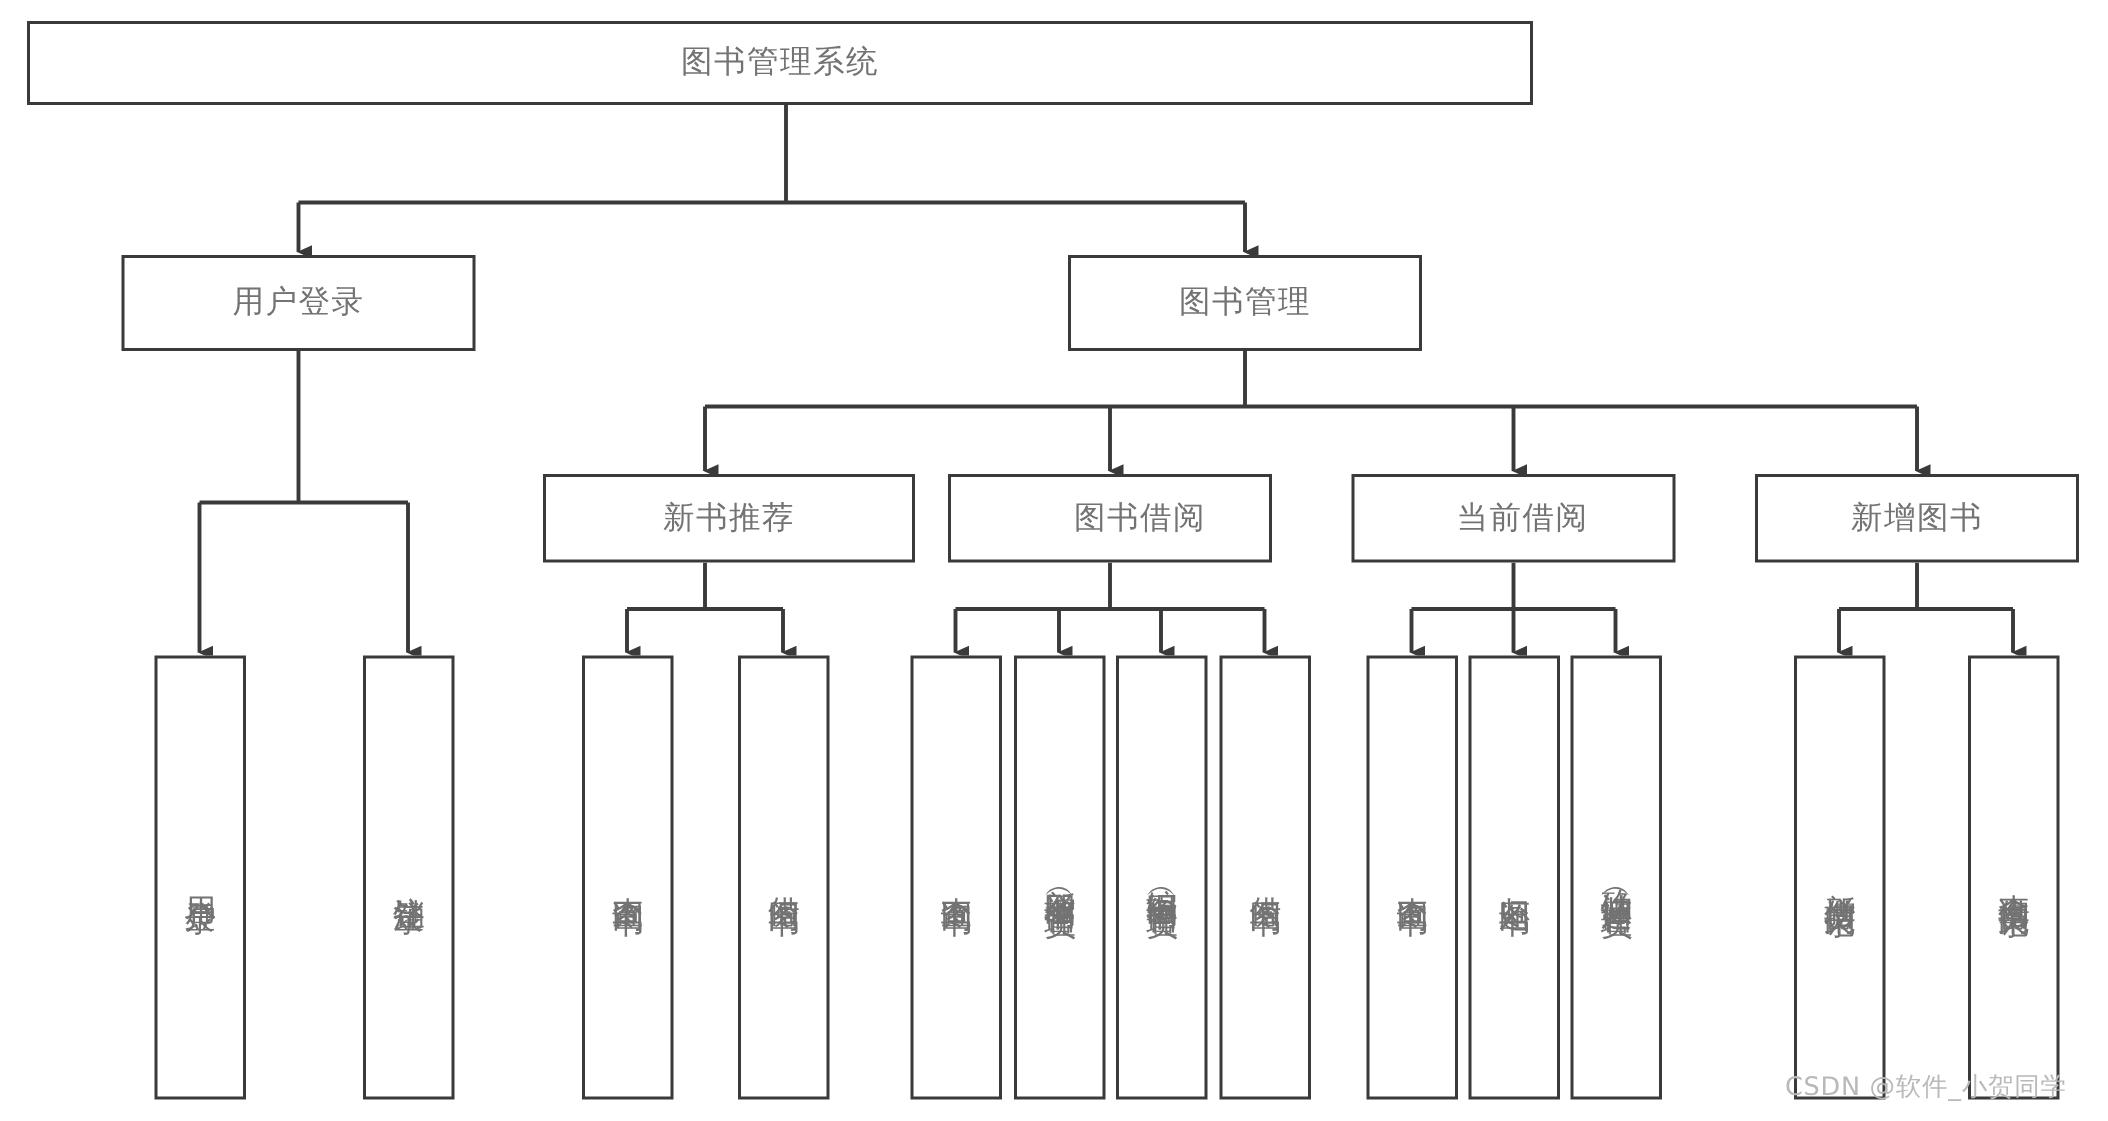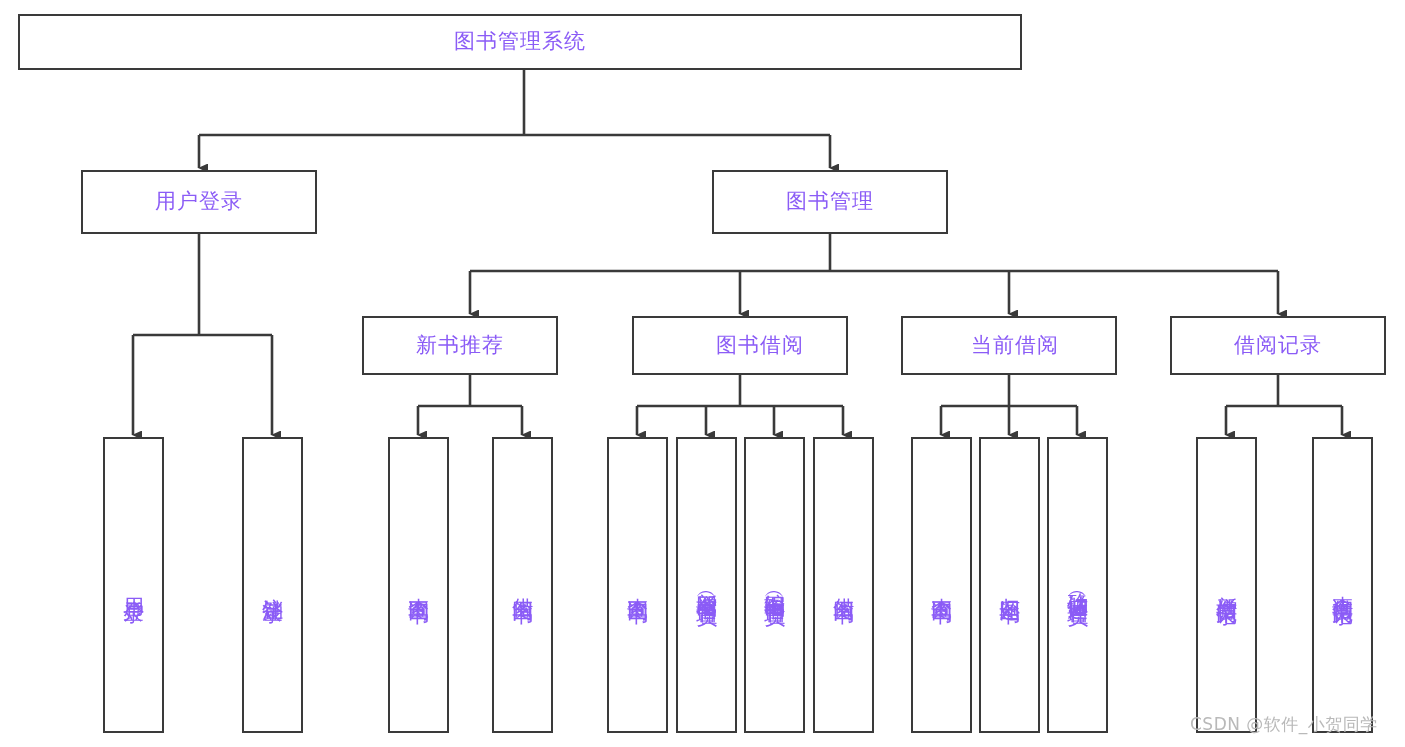--- a/index.html
+++ b/index.html
@@ -25,21 +25,21 @@
     height: 747px;
   }
   .node {
     position: absolute;
     box-sizing: border-box;
     background: #ffffff;
     border: 2px solid #3a3a3a;
     display: flex;
     align-items: center;
     justify-content: center;
-    color: #8b5cf6;
+    color: #737373;
   }
   .node.horiz {
     font-size: 21px;
     letter-spacing: 1px;
     line-height: 1.2;
   }
   .node.vert {
     writing-mode: vertical-rl;
     text-orientation: upright;
     font-size: 21px;
@@ -124,31 +124,31 @@
     <span>图书管理系统</span>
   </div>
 
   <div class="node horiz" style="left:81px; top:170px; width:236px; height:64px;">
     <span>用户登录</span>
   </div>
   <div class="node horiz" style="left:712px; top:170px; width:236px; height:64px;justify-content:center;">
     <span>图书管理</span>
   </div>
 
-  <div class="node horiz" style="left:362px; top:316px; width:196px; height:59px;">
+  <div class="node horiz" style="left:362px; top:316px; width:248px; height:59px;">
     <span>新书推荐</span>
   </div>
   <div class="node horiz" style="left:632px; top:316px; width:216px; height:59px;padding-left:40px;">
     <span>图书借阅</span>
   </div>
   <div class="node horiz" style="left:901px; top:316px; width:216px; height:59px;padding-left:12px;">
     <span>当前借阅</span>
   </div>
   <div class="node horiz" style="left:1170px; top:316px; width:216px; height:59px;">
-    <span>借阅记录</span>
+    <span>新增图书</span>
   </div>
 
   <div class="node vert" style="left:103px; top:437px; width:61px; height:296px;">
     <span class="vtext">用户登录</span>
   </div>
   <div class="node vert" style="left:242px; top:437px; width:61px; height:296px;">
     <span class="vtext">注销登录</span>
   </div>
 
   <div class="node vert" style="left:388px; top:437px; width:61px; height:296px;">

